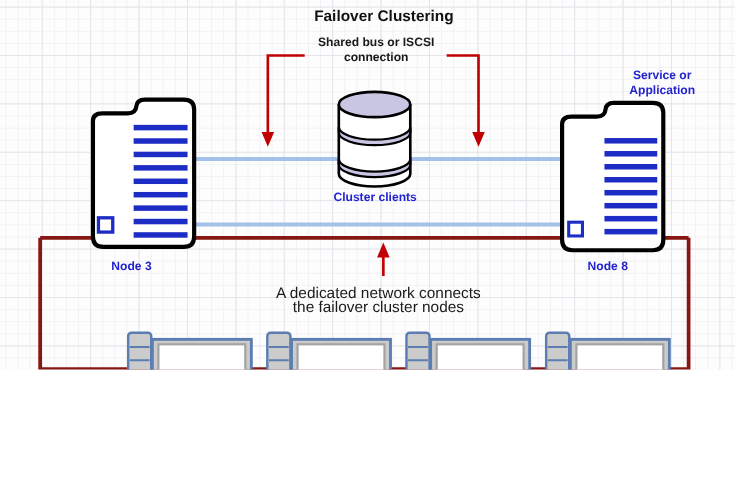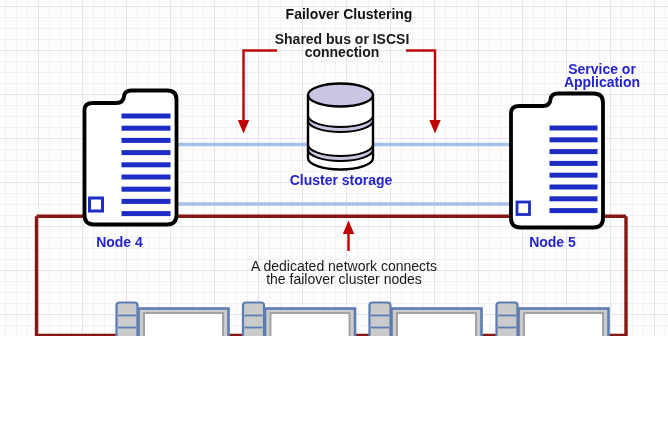--- a/index.html
+++ b/index.html
@@ -23,21 +23,21 @@
       linear-gradient(90deg,#e4e4ea 1px,transparent 1px),
       linear-gradient(#f2f2f5 1px,transparent 1px),
       linear-gradient(90deg,#f2f2f5 1px,transparent 1px);
     background-size:44px 44px,44px 44px,11px 11px,11px 11px;
     background-position:-6px 6px,-6px 6px,-6px 6px,-6px 6px;
   }
   svg{position:absolute;left:0;top:0;}
   .lbl{
     position:absolute;transform:translateX(-50%);
     text-align:center;white-space:pre-line;
-    font-size:14px;line-height:13px;
+    font-size:11px;line-height:13px;
   }
   .blue{color:var(--label-blue);font-weight:bold;}
   .black{color:var(--text-black);font-size:14px;line-height:13.5px;}
   .boldblk{color:var(--text-black);font-weight:bold;}
   #title{
     position:absolute;left:349px;top:6px;transform:translateX(-50%);
     font-size:14px;font-weight:bold;color:#111;white-space:nowrap;
   }
   
   .node-body{fill:#fff;stroke:#000;stroke-width:3.8;stroke-linejoin:round;}
@@ -147,25 +147,25 @@
   </svg>
 
   <div id="title">Failover Clustering</div>
 
   <div class="lbl boldblk" style="left:342px;top:33px;">Shared bus or ISCSI
 connection</div>
 
   <div class="lbl blue" style="left:555px;top:63px;margin-left:47px;">Service or
 Application</div>
 
-  <div class="lbl blue" style="left:341px;top:174px;">Cluster storage</div>
+  <div class="lbl blue" style="left:341px;top:174px;">Cluster clients</div>
 
-  <div class="lbl blue" style="left:119.5px;top:235.5px;">Node 4</div>
+  <div class="lbl blue" style="left:119.5px;top:235.5px;">Node 3</div>
 
-  <div class="lbl blue" style="left:552.5px;top:235.5px;">Node 5</div>
+  <div class="lbl blue" style="left:552.5px;top:235.5px;">Node 8</div>
 
   <div class="lbl blue" style="left:356px;top:391px;">Clients</div>
 
   <div class="lbl black" style="left:344px;top:259.5px;">A dedicated network connects
 the failover cluster nodes</div>
 
 
 </div>
 
 </body></html>

